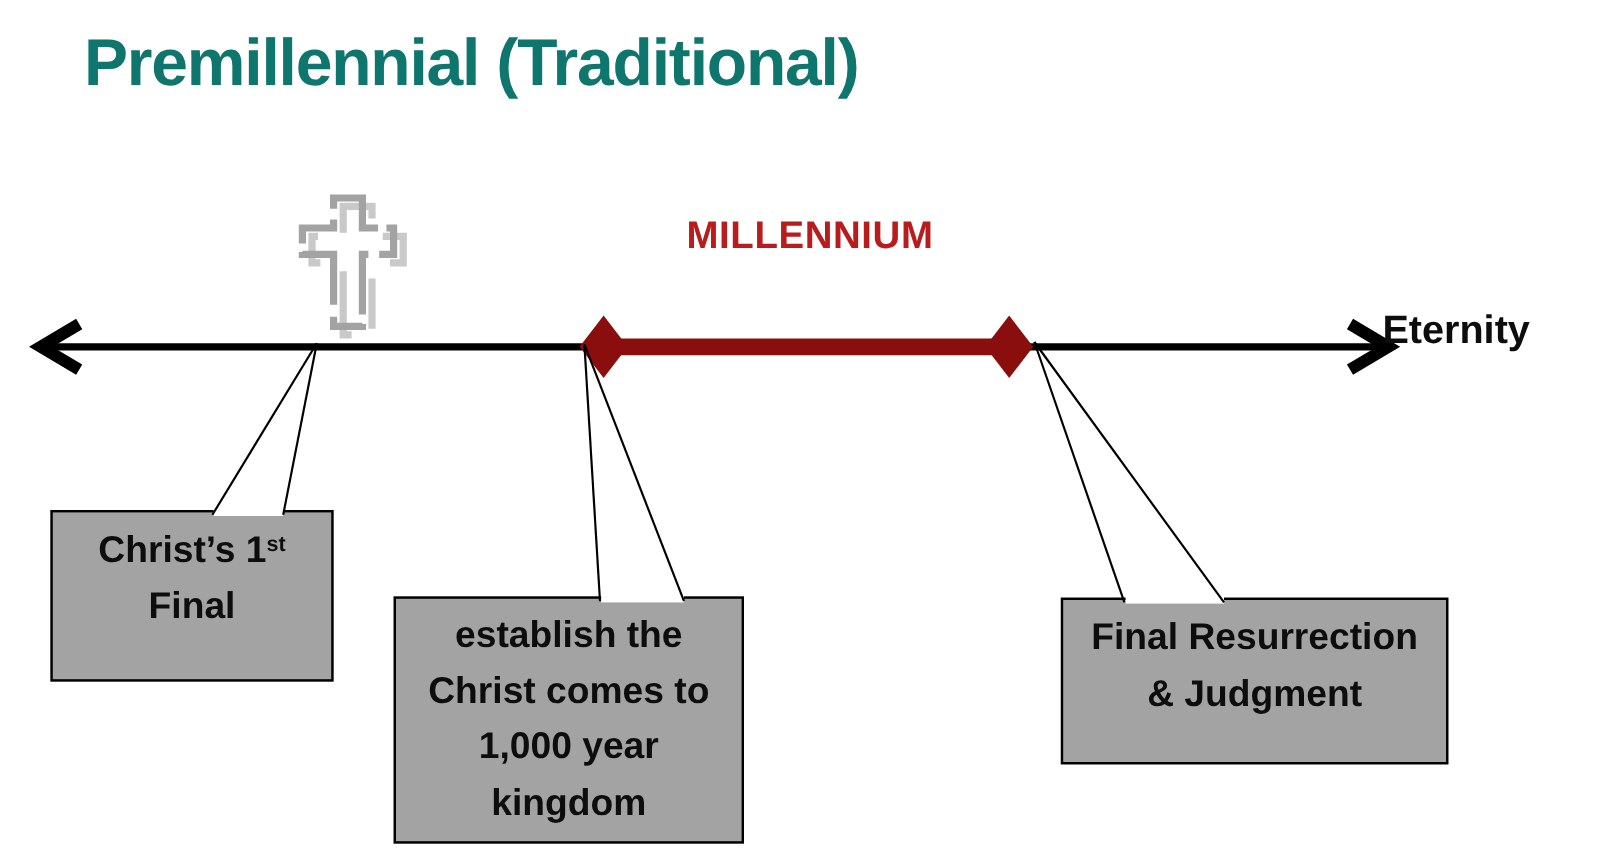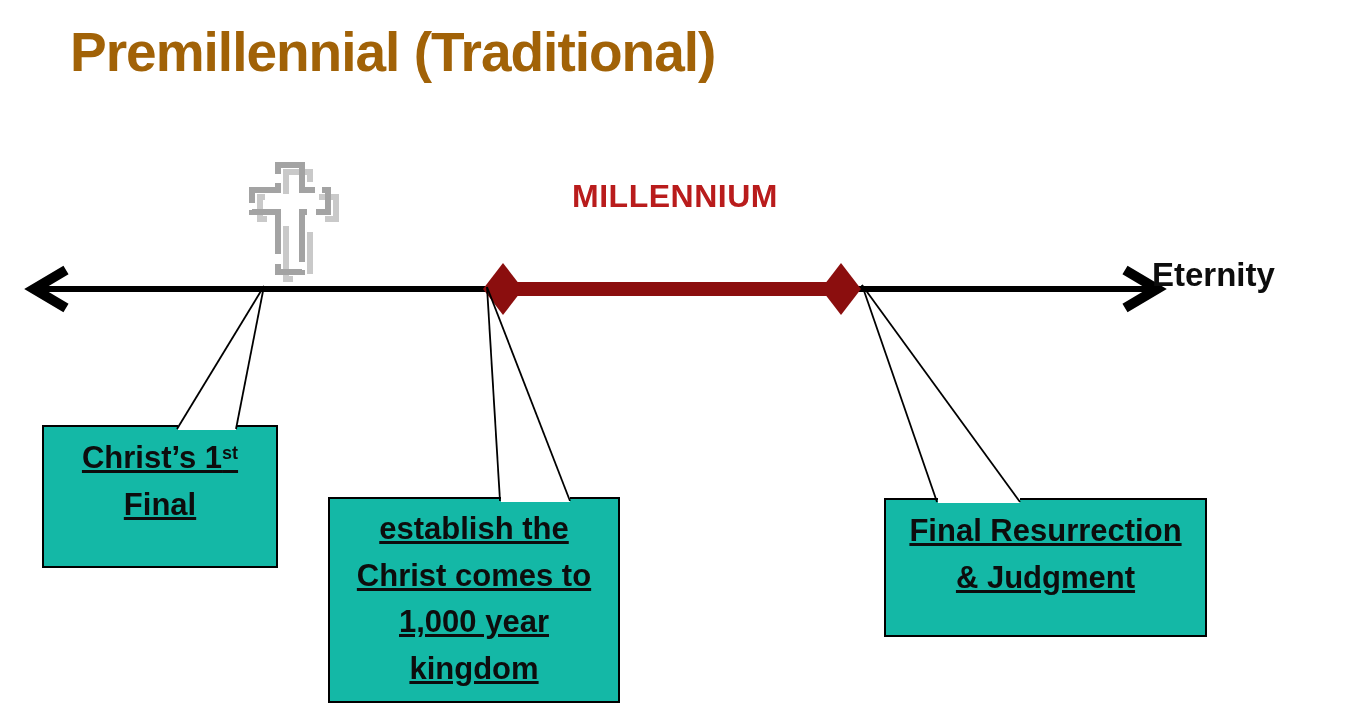--- a/index.html
+++ b/index.html
@@ -21,24 +21,24 @@
     left:520px;top:178px;width:310px;text-align:center;
     font-size:32px;font-weight:bold;color:#b91c1c;letter-spacing:0.5px;
     z-index:1;
   }
   .eternity-label{
     left:1152px;top:256px;width:150px;
     font-size:33px;font-weight:bold;color:#0d0d0d;
     z-index:1;white-space:nowrap;
   }
   .callout-box{
-    background:#14b8a6;border:2px solid #000000;
+    background:#a3a3a3;border:2px solid #000000;
     z-index:1;box-sizing:border-box;
     text-align:center;font-weight:bold;color:#0d0d0d;
-    font-size:31px;line-height:1.5;text-decoration:underline;
+    font-size:31px;line-height:1.5;
   }
   #callout-box-1{left:42px;top:425px;width:236px;height:143px;padding-top:8px;}
   #callout-box-2{left:328px;top:497px;width:292px;height:206px;padding-top:7px;}
   #callout-box-3{left:884px;top:498px;width:323px;height:139px;padding-top:8px;}
   .callout-line{display:block;}
   sup.st{font-size:0.58em;vertical-align:baseline;position:relative;top:-0.5em;}
 </style>
 </head>
 <body>
 
@@ -53,21 +53,21 @@
   <path d="M66,270 L34,289 L66,308" fill="none" stroke-width="10" stroke-linejoin="miter" stroke="#000000"></path>
 
   <path d="M1125,270 L1157,289 L1125,308" fill="none" stroke-width="10" stroke-linejoin="miter" stroke="#000000"></path>
 
   <line x1="503" y1="289" x2="841" y2="289" stroke-width="14" stroke="#8B0E0E"></line>
 
   <polygon points="503,263 523,289 503,315 483,289" fill="#8B0E0E"></polygon>
   <polygon points="841,263 861,289 841,315 821,289" fill="#8B0E0E"></polygon>
 </svg>
 
-<div class="abs page-title" style="color: #a16207;">Premillennial (Traditional)</div>
+<div class="abs page-title" style="color: #0f766e;">Premillennial (Traditional)</div>
 
 <div class="abs millennium-label">MILLENNIUM</div>
 
 <div class="abs eternity-label">Eternity</div>
 
 <div id="callout-box-1" class="abs callout-box">
   <span class="callout-line"><span>Christ’s 1</span><sup class="st">st</sup></span>
   <span class="callout-line">Final</span>
 </div>
 

